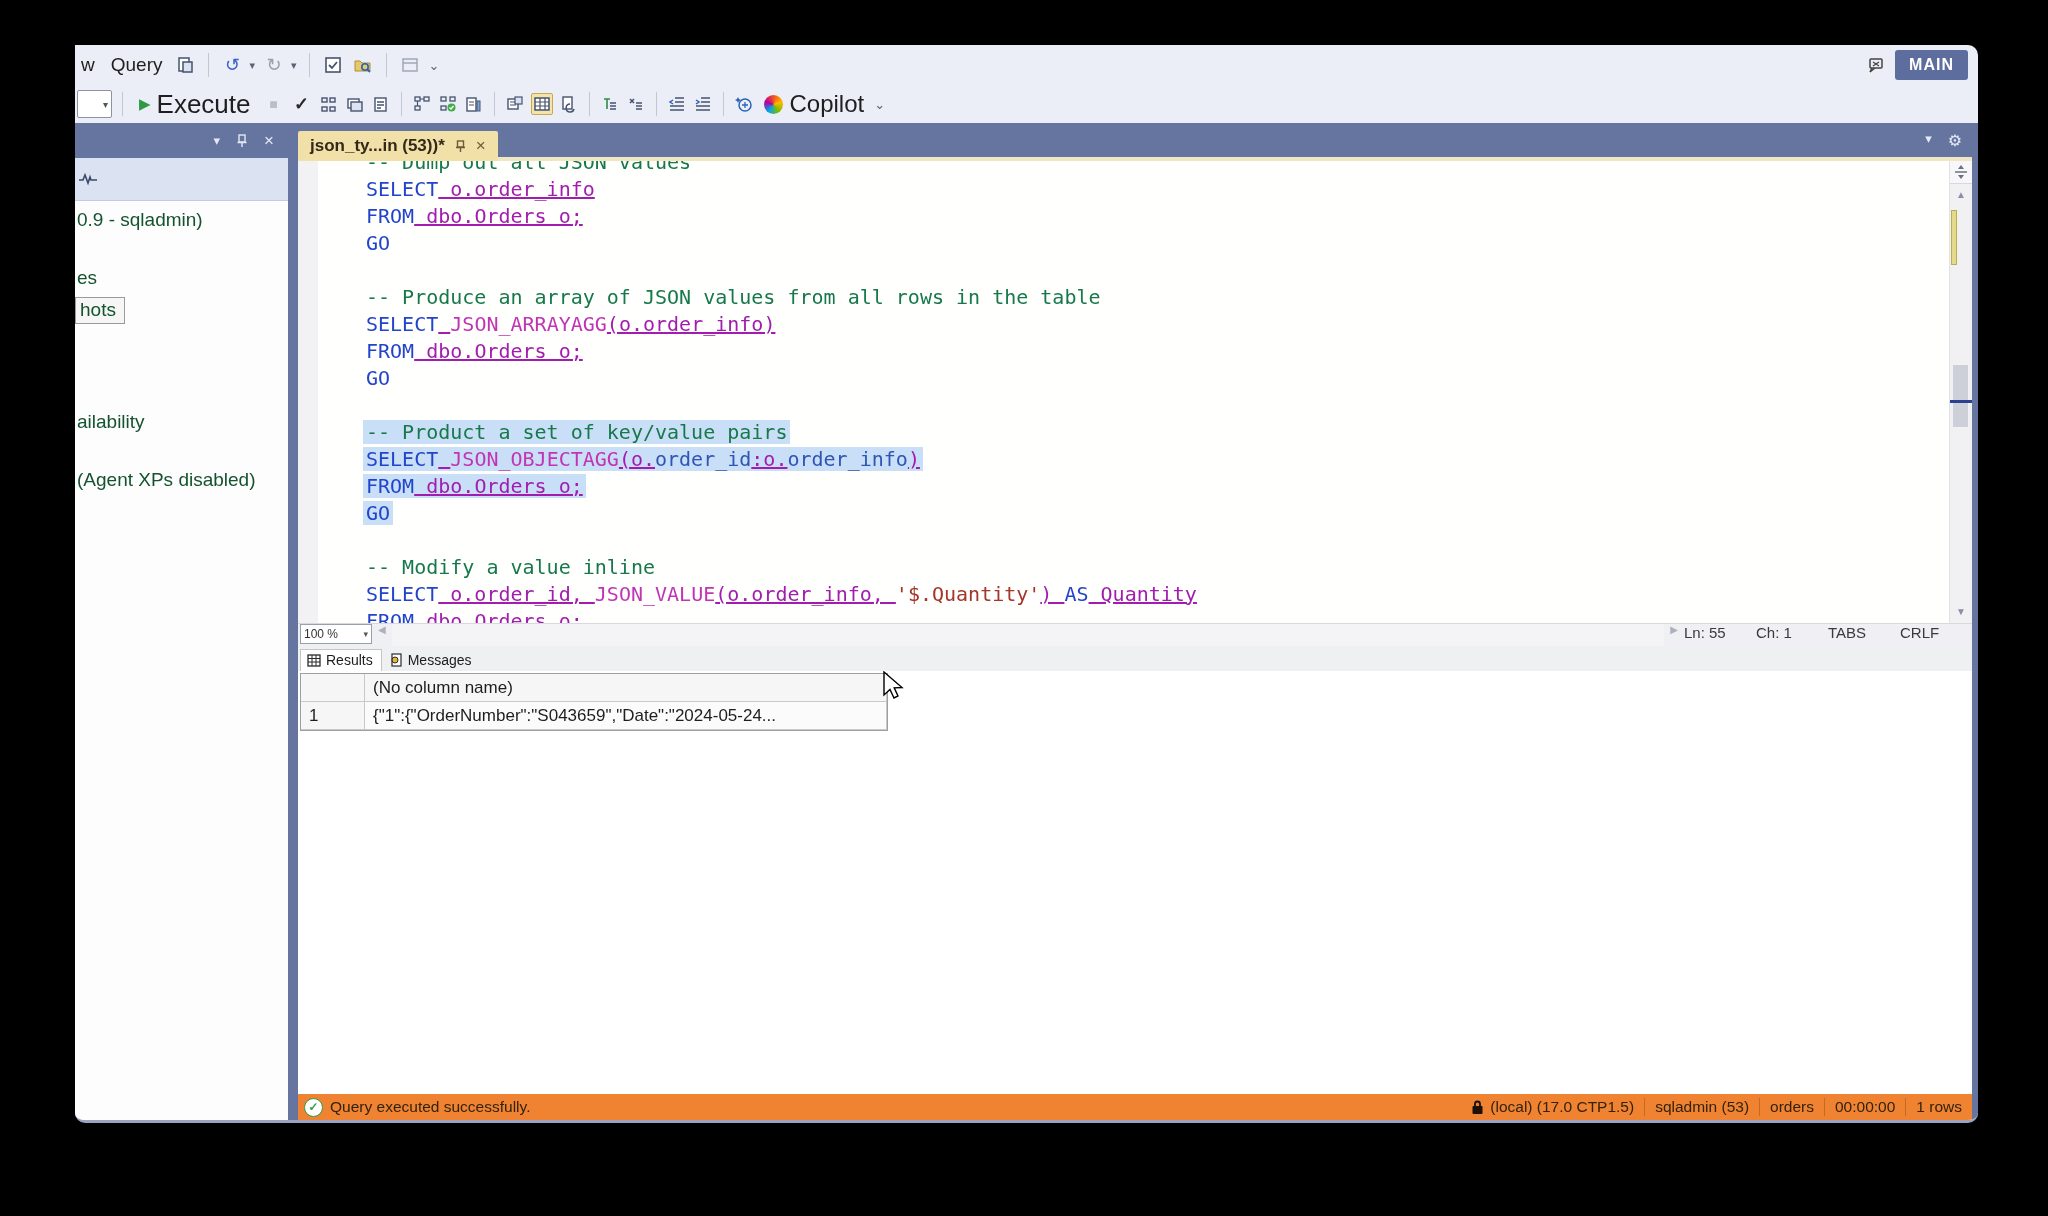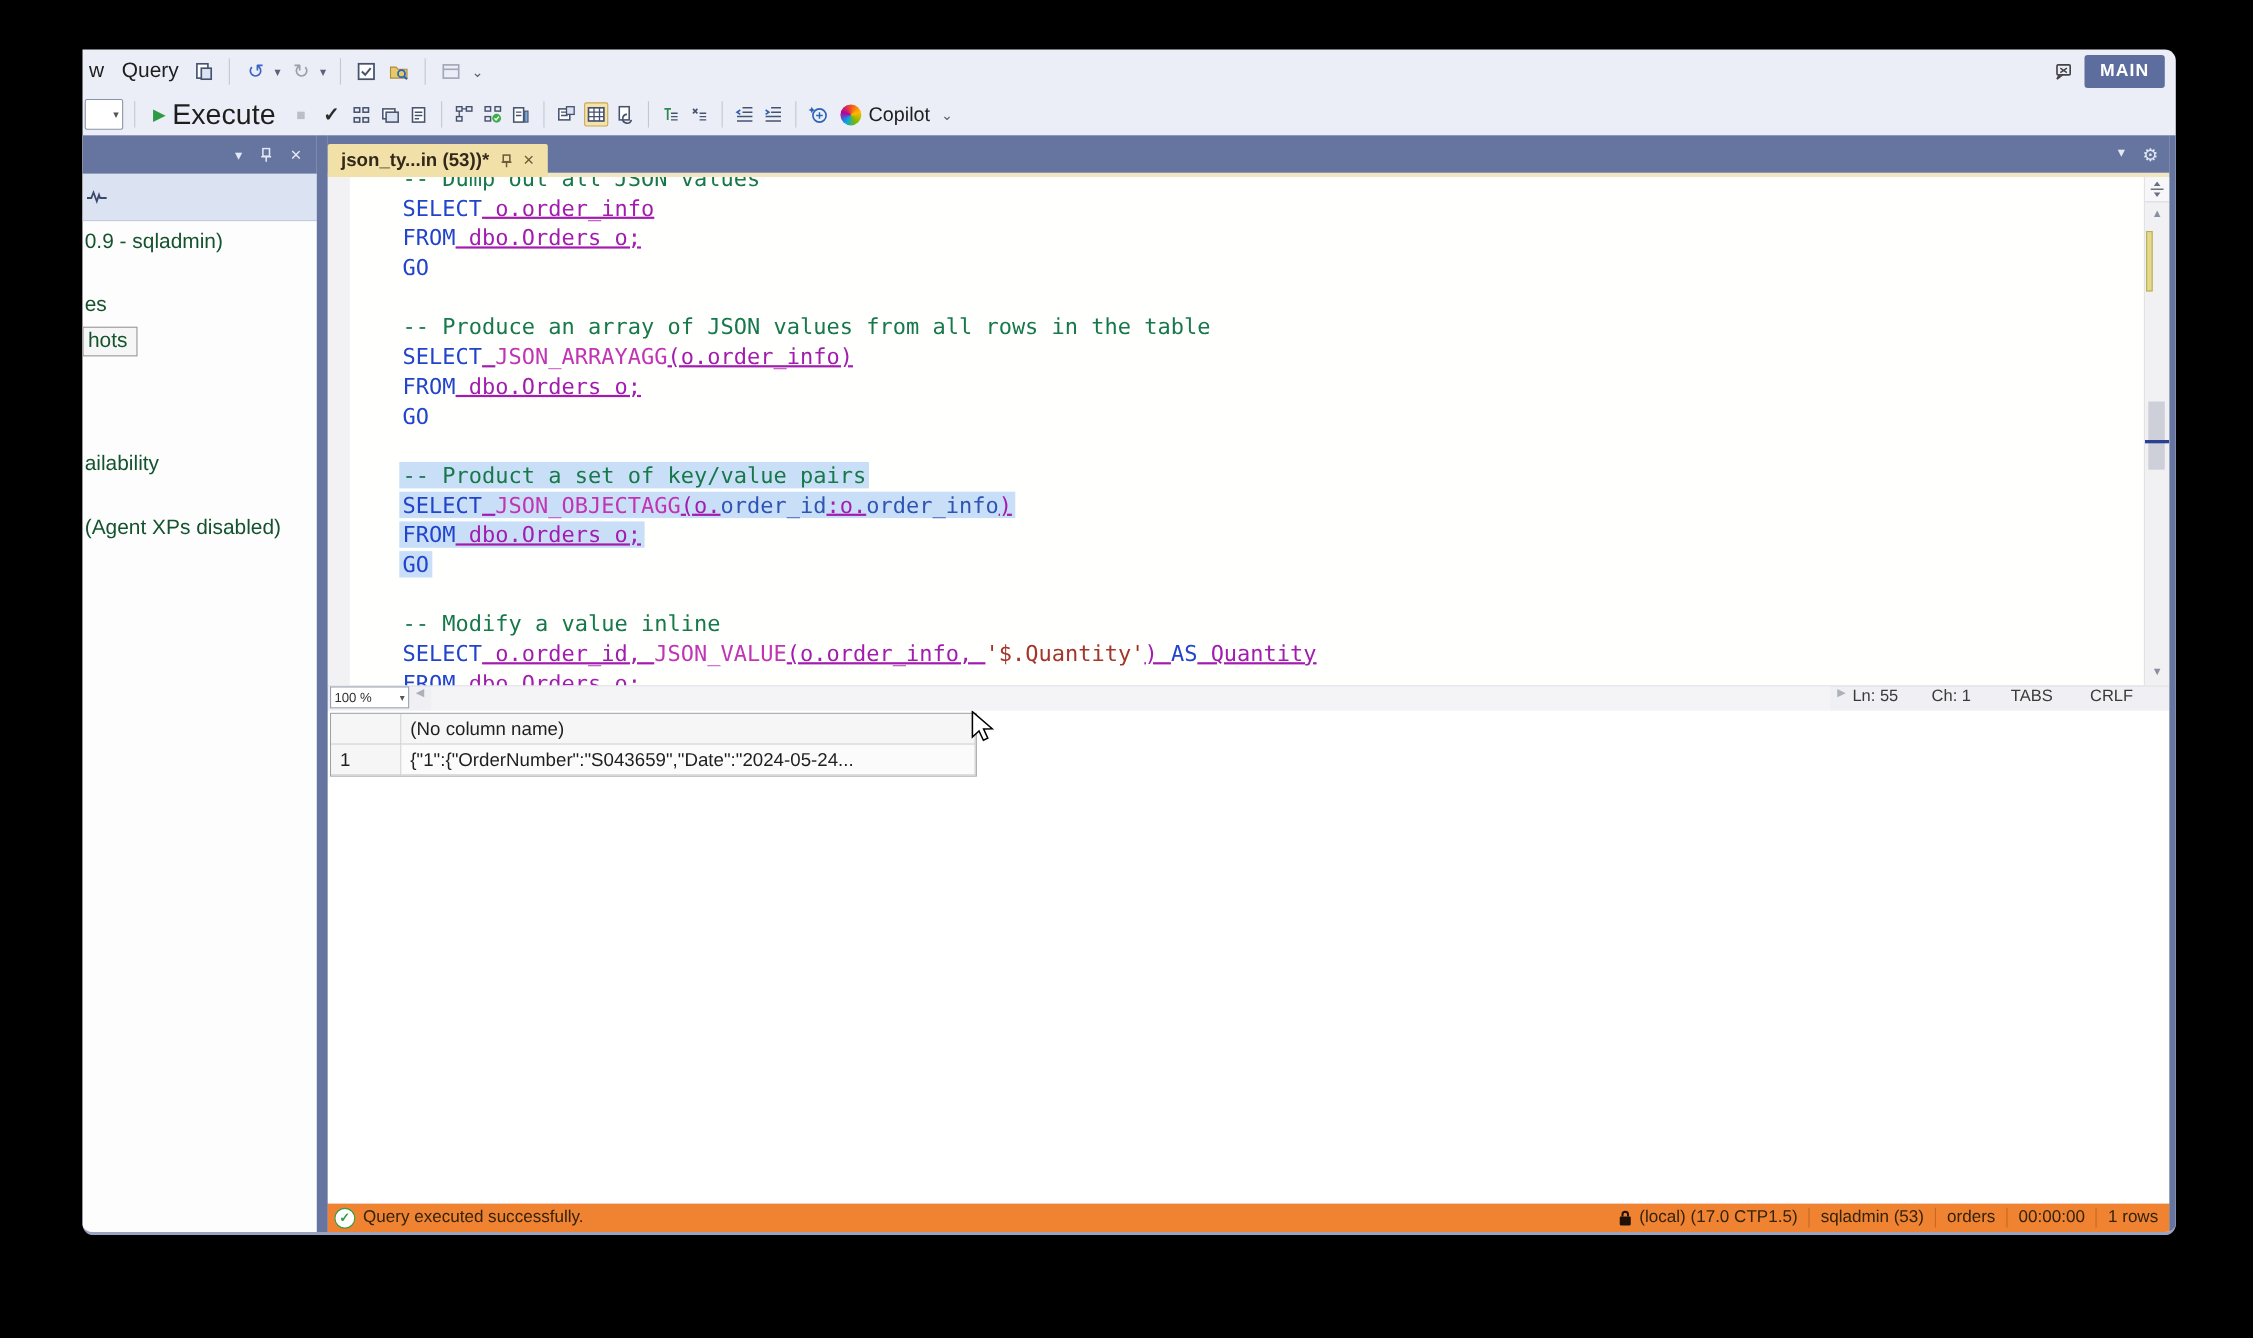--- a/index.html
+++ b/index.html
@@ -22,21 +22,21 @@
   .combo-stub{width:30px;height:26px;background:#fff;border:1px solid #8a93a8;border-radius:2px;
               display:flex;align-items:center;justify-content:flex-end;padding-right:3px;font-size:10px;color:#555;}
   .exec{display:flex;align-items:center;gap:6px;padding:2px 6px;}
   .exec .play{color:#2e9b44;font-size:15px;}
   .exec .lbl{font-size:26px;}
   .ico18{width:20px;height:20px;display:inline-flex;align-items:center;justify-content:center;}
   .ico-sel{background:#f5e3ae;border:1px solid #caa84e;border-radius:2px;}
   .copilot{display:flex;align-items:center;gap:7px;padding:0 4px;}
   .copilot-logo{width:19px;height:19px;border-radius:50%;
       background:conic-gradient(#f25022,#ffb900,#7fba00,#00a4ef,#b4009e,#f25022);}
-  .copilot-lbl{font-size:18px;}
+  .copilot-lbl{font-size:24px;}
   .overflow{font-size:13px;color:#5a6276;}
   
   .main{flex:1;display:flex;min-height:0;}
   .sidebar{width:213px;display:flex;flex-direction:column;background:#fdfdfe;}
   .oe-titlebar{height:35px;background:#66759f;display:flex;align-items:center;justify-content:flex-end;
                gap:16px;padding-right:14px;color:#e4e9f6;}
   .oe-toolbar{height:42px;background:#dbe2f1;border-bottom:1px solid #c3cbdd;
               display:flex;align-items:center;padding-left:4px;}
   .oe-tree{flex:1;position:relative;font-size:19px;color:#14532d;overflow:hidden;}
   .tree-item{position:absolute;left:2px;white-space:nowrap;}
@@ -355,20 +355,40 @@
           <span class="htrack"></span>
           <span class="h-arrow">▶</span>
           <span class="ed-status">
             <span>Ln: 55</span>
             <span>Ch: 1</span>
             <span>TABS</span>
             <span>CRLF</span>
           </span>
         </div>
 
+        <div class="rtabs">
+          <span class="rtab sel">
+            <span>
+              <svg width="14" height="13" viewBox="0 0 14 13">
+                  <rect x="1" y="1" width="12" height="11" fill="#fff" stroke="#2b2b2b" stroke-width="1.3"></rect>
+                  <path d="M1 4.5 h12 M1 8 h12 M5 1 v11 M9 1 v11" stroke="#2b2b2b" stroke-width="1"></path>
+                </svg>
+            </span>
+            <span>Results</span>
+          </span>
+          <span class="rtab">
+            <span>
+              <svg width="13" height="14" viewBox="0 0 13 14">
+                  <rect x="2" y="1" width="9" height="12" fill="#fff" stroke="#2b2b2b" stroke-width="1.2"></rect>
+                  <circle cx="5" cy="7" r="3" fill="#e8b53c" stroke="#2b2b2b" stroke-width="1"></circle>
+                </svg>
+            </span>
+            <span>Messages</span>
+          </span>
+        </div>
 
         <div class="rgrid-area">
           <div class="grid">
             <div class="gcell ghead"></div>
             <div class="gcell ghead">(No column name)</div>
           <div class="gcell grownum">1</div>
               <div class="gcell gval">{"1":{"OrderNumber":"S043659","Date":"2024-05-24...</div>
             </div>
           <span class="cursor">
             <svg width="26" height="30" viewBox="0 0 26 30">

